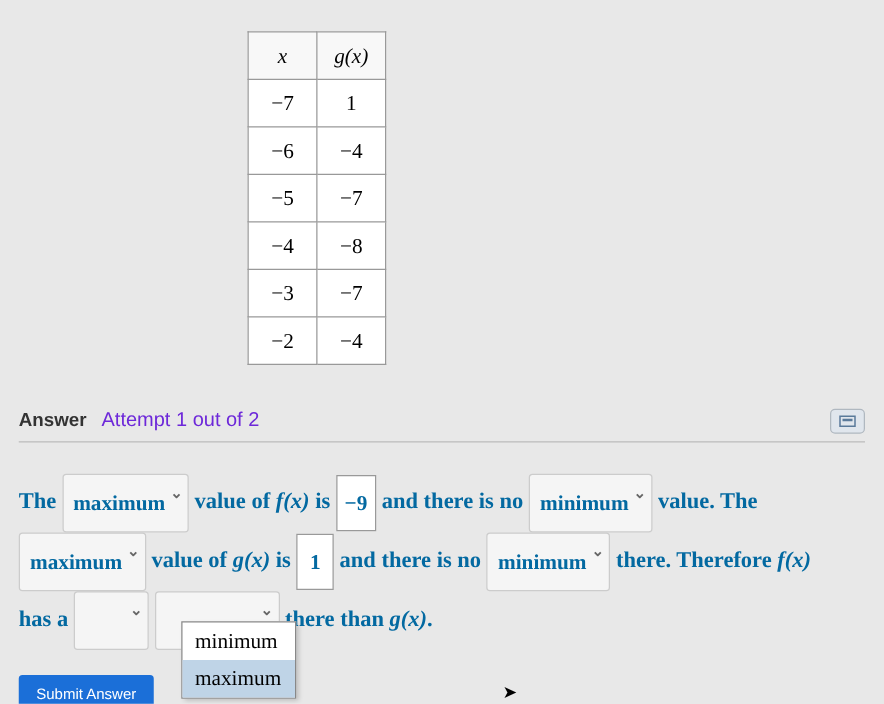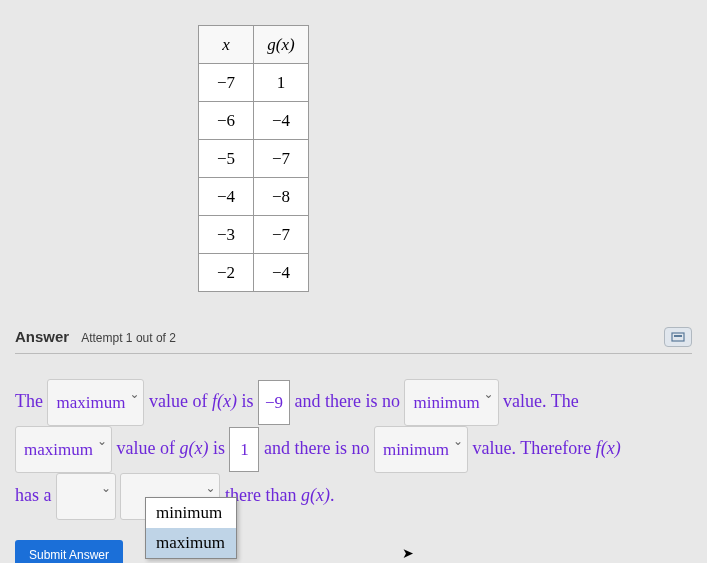--- a/index.html
+++ b/index.html
@@ -50,42 +50,43 @@
       margin-bottom: 25px;
     }
     .answer-label {
       font-family: Arial, sans-serif;
       font-weight: bold;
       font-size: 15px;
       color: #333;
     }
     .attempt-text {
       font-family: Arial, sans-serif;
-      font-size: 12px;
-      color: #404040;
+      font-size: 16px;
+      color: #6d28d9;
       margin-left: 8px;
       font-weight: normal;
     }
     .calc-button {
       background: #e0e6ed;
       border: 1px solid #b0b8c0;
       border-radius: 4px;
       width: 28px;
       height: 20px;
       display: flex;
       align-items: center;
       justify-content: center;
       font-size: 11px;
       cursor: pointer;
     }
     .answer-body {
       font-size: 18px;
       line-height: 2.3;
-      color: #6d28d9;
-      font-family: Georgia, serif;
+      color: #0369a1;
+      font-family: Georgia, serif;
+      font-weight: bold;
     }
     .inline-select {
       display: inline-block;
       background: #f5f5f5;
       border: 1px solid #ccc;
       border-radius: 3px;
       padding: 3px 18px 3px 8px;
       font-size: 17px;
       font-family: Georgia, serif;
       position: relative;
@@ -204,21 +205,21 @@
             <rect x="1" y="1" width="12" height="8" fill="none" stroke="#5a7a9a" stroke-width="1.2"></rect>
             <rect x="3" y="3" width="8" height="2" fill="#5a7a9a"></rect>
           </svg>
       </div>
     </div>
 
     <div class="answer-body">
       <span>The</span>
       <span class="inline-select">maximum</span><span> value of </span><span class="math-fn">f(x)</span><span> is </span><span class="inline-input">−9</span><span> and there is no </span><span class="inline-select">minimum</span><span> value. The</span>
       <br>
-      <span class="inline-select">maximum</span><span> value of </span><span class="math-fn">g(x)</span><span> is </span><span class="inline-input">1</span><span> and there is no </span><span class="inline-select">minimum</span><span> value. Therefore </span><span class="math-fn">f(x)</span>
+      <span class="inline-select">maximum</span><span> value of </span><span class="math-fn">g(x)</span><span> is </span><span class="inline-input">1</span><span> and there is no </span><span class="inline-select">minimum</span><span> there. Therefore </span><span class="math-fn">f(x)</span>
       <br>
       <span>has a </span><span class="inline-select empty">&nbsp;</span>
       <span class="inline-select empty-wide">&nbsp;</span><span> there than </span><span class="math-fn">g(x)</span><span>.</span>
     </div>
 
     <button class="submit-btn">Submit Answer</button>
   </div>
 </div>
 
 <div class="dropdown-open" style="left:145px; top:497px;">

